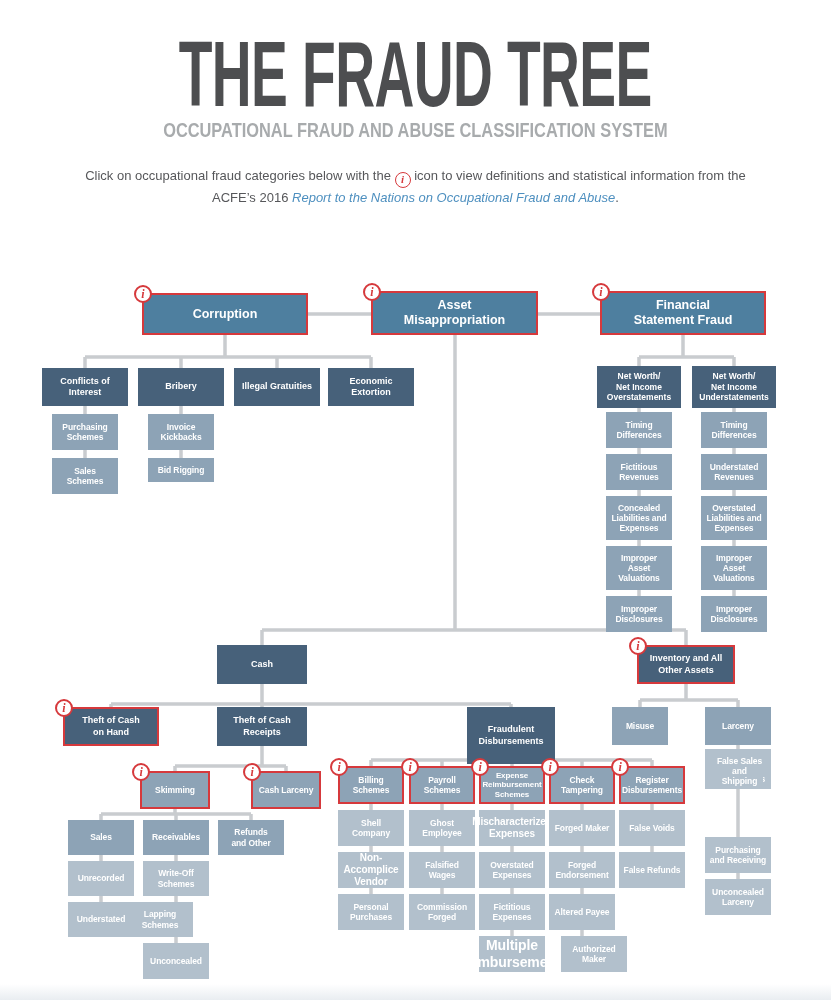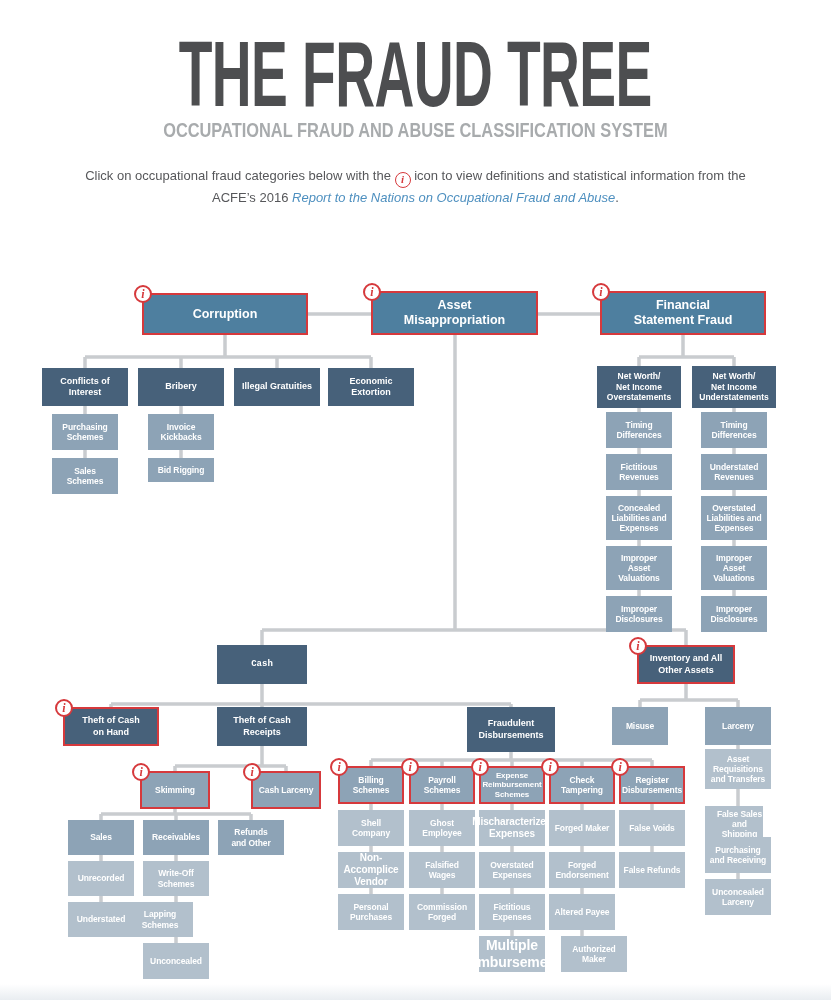--- a/index.html
+++ b/index.html
@@ -137,29 +137,29 @@
 Revenues</span></div>
   <div class="node med" style="left:701px;top:496px;width:66px;height:44px;"><span>Overstated
 Liabilities and
 Expenses</span></div>
   <div class="node med" style="left:701px;top:546px;width:66px;height:44px;"><span>Improper
 Asset
 Valuations</span></div>
   <div class="node med" style="left:701px;top:596px;width:66px;height:36px;"><span>Improper
 Disclosures</span></div>
 
-  <div class="node dark" style="left:217px;top:645px;width:90px;height:39px;font-family:Liberation Mono, monospace;"><span>Cash</span></div>
+  <div class="node dark" style="left:217px;top:645px;width:90px;height:39px;"><span>Cash</span></div>
   <div class="node dark red" style="left:637px;top:645px;width:98px;height:39px;"><span class="info">i</span><span>Inventory and All
 Other Assets</span></div>
 
   <div class="node dark red" style="left:63px;top:707px;width:96px;height:39px;"><span class="info">i</span><span>Theft of Cash
 on Hand</span></div>
   <div class="node dark" style="left:217px;top:707px;width:90px;height:39px;"><span>Theft of Cash
 Receipts</span></div>
-  <div class="node dark" style="left:467px;top:707px;width:88px;height:45px;"><span>Fraudulent
+  <div class="node dark" style="left:467px;top:707px;width:88px;height:57px;"><span>Fraudulent
 Disbursements</span></div>
 
   <div class="node med red" style="left:140px;top:771px;width:70px;height:38px;"><span class="info">i</span><span>Skimming</span></div>
   <div class="node med red" style="left:251px;top:771px;width:70px;height:38px;"><span class="info">i</span><span>Cash Larceny</span></div>
 
   <div class="node med" style="left:68px;top:820px;width:66px;height:35px;"><span>Sales</span></div>
   <div class="node med" style="left:143px;top:820px;width:66px;height:35px;"><span>Receivables</span></div>
   <div class="node med" style="left:218px;top:820px;width:66px;height:35px;"><span>Refunds
 and Other</span></div>
   <div class="node light" style="left:68px;top:861px;width:66px;height:35px;"><span>Unrecorded</span></div>
@@ -214,21 +214,21 @@
 Maker</span></div>
 
   <div class="node light" style="left:619px;top:810px;width:66px;height:36px;"><span>False Voids</span></div>
   <div class="node light" style="left:619px;top:852px;width:66px;height:36px;"><span>False Refunds</span></div>
 
   <div class="node med" style="left:612px;top:707px;width:56px;height:38px;"><span>Misuse</span></div>
   <div class="node med" style="left:705px;top:707px;width:66px;height:38px;"><span>Larceny</span></div>
   <div class="node light" style="left:705px;top:749px;width:66px;height:40px;"><span>Asset
 Requisitions
 and Transfers</span></div>
-  <div class="node light" style="left:705px;top:806px;width:58px;height:36px;padding-left:11px;"><span>False Sales
+  <div class="node light" style="left:705px;top:753px;width:58px;height:36px;padding-left:11px;"><span>False Sales
 and Shipping</span></div>
   <div class="node light" style="left:705px;top:837px;width:66px;height:36px;"><span>Purchasing
 and Receiving</span></div>
   <div class="node light" style="left:705px;top:879px;width:66px;height:36px;"><span>Unconcealed
 Larceny</span></div>
 
   <div id="footer-strip"></div>
 </div>
 
 </body></html>

